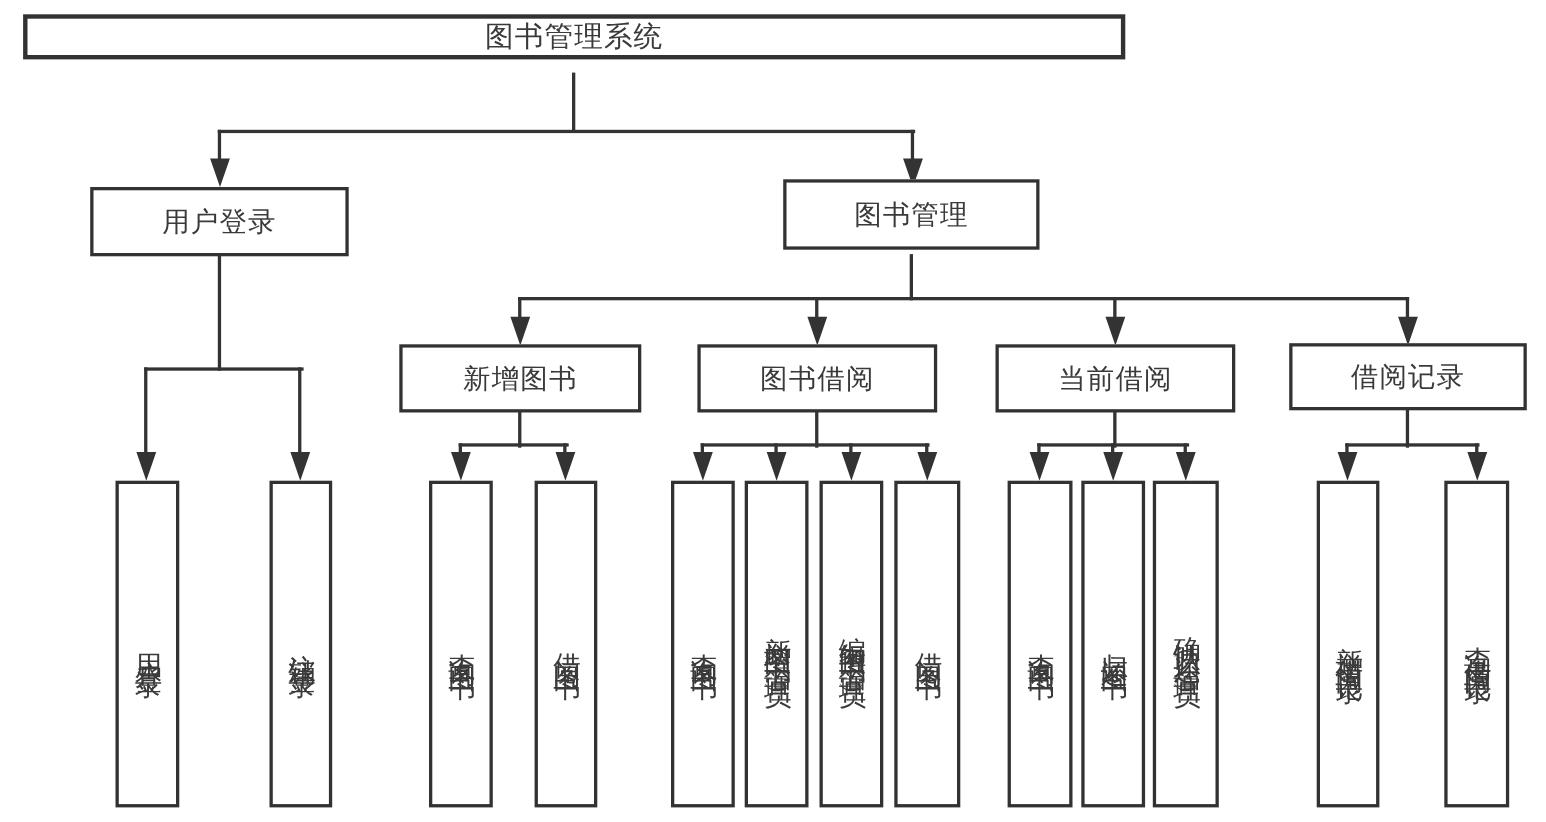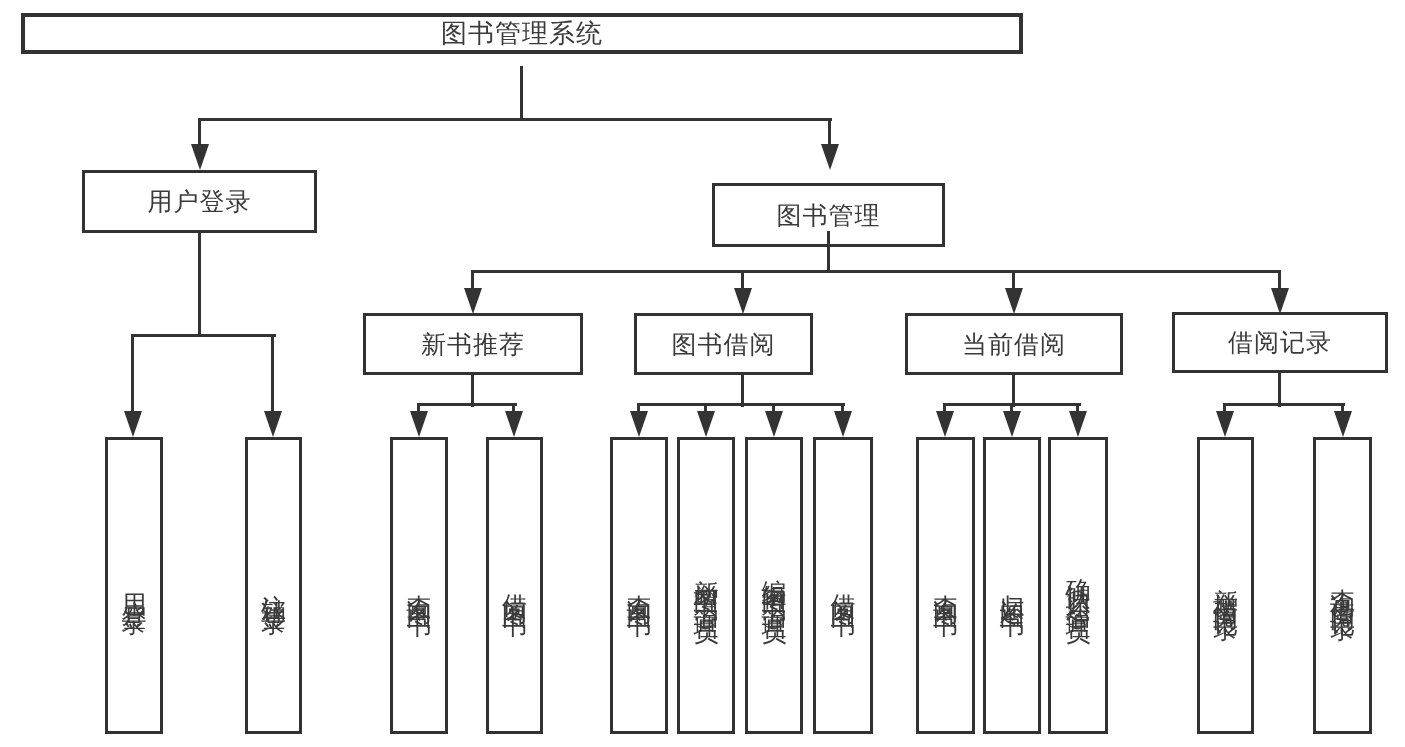--- a/index.html
+++ b/index.html
@@ -56,42 +56,42 @@
   <div class="box root" style="left:21px;top:13px;width:1002px;height:41px">图书管理系统</div>
 
   <div class="vline" style="left:520px;top:66px;height:54px"></div>
   <div class="hline" style="left:198px;top:118px;width:634px"></div>
   <div class="vline" style="left:198px;top:118px;height:28px"></div>
   <div class="arrow" style="left:191px;top:144px"></div>
   <div class="vline" style="left:828px;top:118px;height:28px"></div>
   <div class="arrow" style="left:821px;top:144px"></div>
 
   <div class="box" style="left:82px;top:170px;width:235px;height:63px">用户登录</div>
-  <div class="box" style="left:712px;top:183px;width:233px;height:64px">图书管理</div>
+  <div class="box" style="left:712px;top:163px;width:233px;height:64px">图书管理</div>
 
   <div class="vline" style="left:198px;top:231px;height:106px"></div>
   <div class="hline" style="left:131px;top:334px;width:145px"></div>
   <div class="vline" style="left:131px;top:334px;height:78px"></div>
   <div class="arrow" style="left:124px;top:411px"></div>
   <div class="vline" style="left:271px;top:334px;height:78px"></div>
   <div class="arrow" style="left:264px;top:411px"></div>
 
   <div class="vline" style="left:827px;top:231px;height:42px"></div>
   <div class="hline" style="left:471px;top:270px;width:810px"></div>
   <div class="vline" style="left:471px;top:270px;height:20px"></div>
   <div class="arrow" style="left:464px;top:288px"></div>
   <div class="vline" style="left:741px;top:270px;height:20px"></div>
   <div class="arrow" style="left:734px;top:288px"></div>
   <div class="vline" style="left:1012px;top:270px;height:20px"></div>
   <div class="arrow" style="left:1005px;top:288px"></div>
   <div class="vline" style="left:1278px;top:270px;height:20px"></div>
   <div class="arrow" style="left:1271px;top:288px"></div>
 
-  <div class="box" style="left:363px;top:313px;width:220px;height:62px">新书推荐</div>
-  <div class="box" style="left:634px;top:313px;width:179px;height:62px">图书借阅</div>
+  <div class="box" style="left:363px;top:313px;width:220px;height:62px">新增图书</div>
+  <div class="box" style="left:634px;top:313px;width:218px;height:62px">图书借阅</div>
   <div class="box" style="left:1172px;top:312px;width:216px;height:61px">借阅记录</div>
   <div class="box" style="left:905px;top:313px;width:218px;height:62px">当前借阅</div>
 
   <div class="vline" style="left:471px;top:373px;height:34px"></div>
   <div class="hline" style="left:417px;top:403px;width:100px"></div>
   <div class="vline" style="left:417px;top:403px;height:10px"></div>
   <div class="arrow" style="left:410px;top:411px"></div>
   <div class="vline" style="left:512px;top:403px;height:10px"></div>
   <div class="arrow" style="left:505px;top:411px"></div>
 

